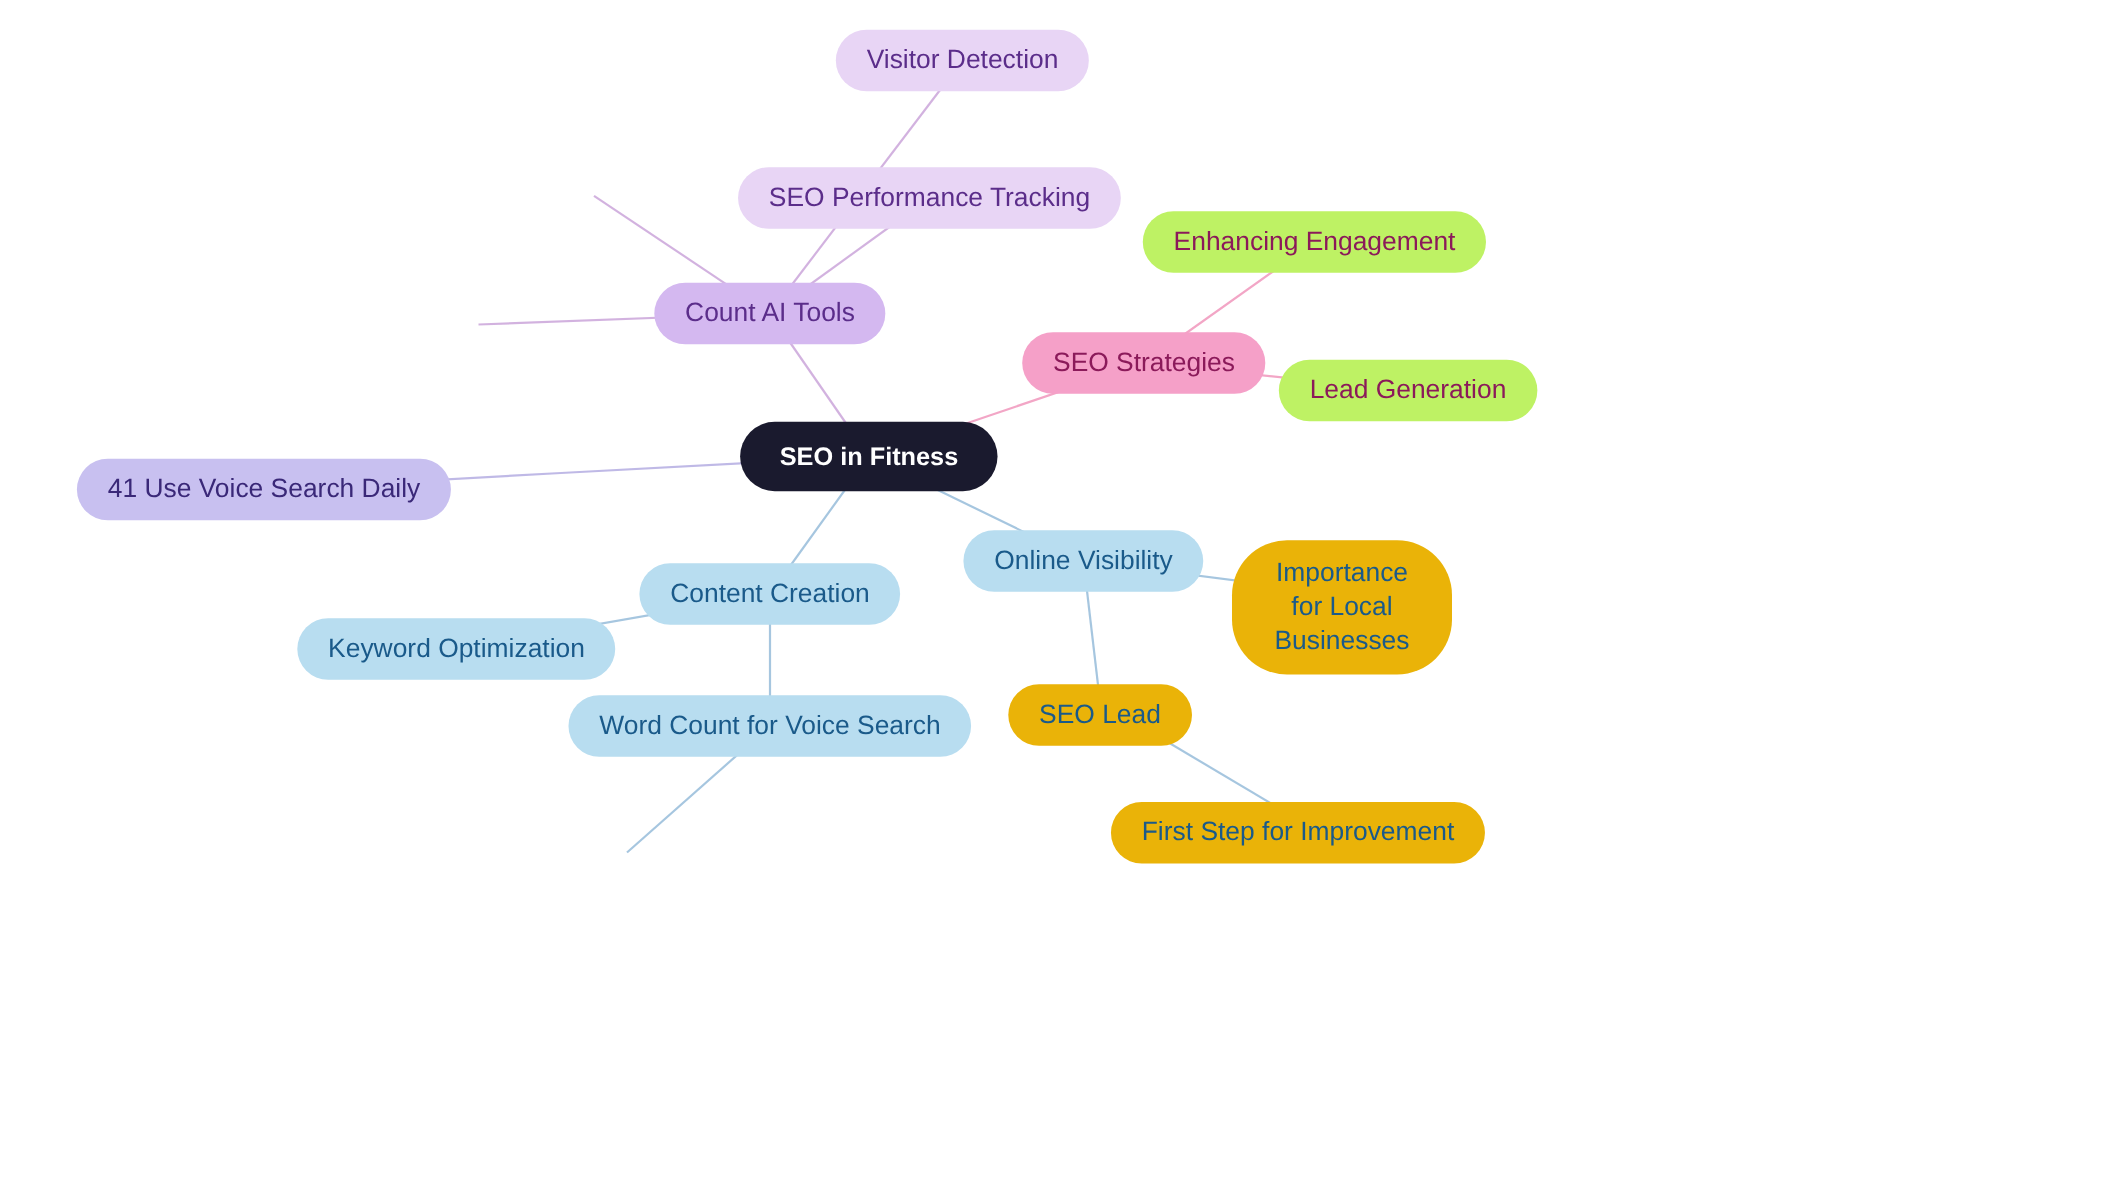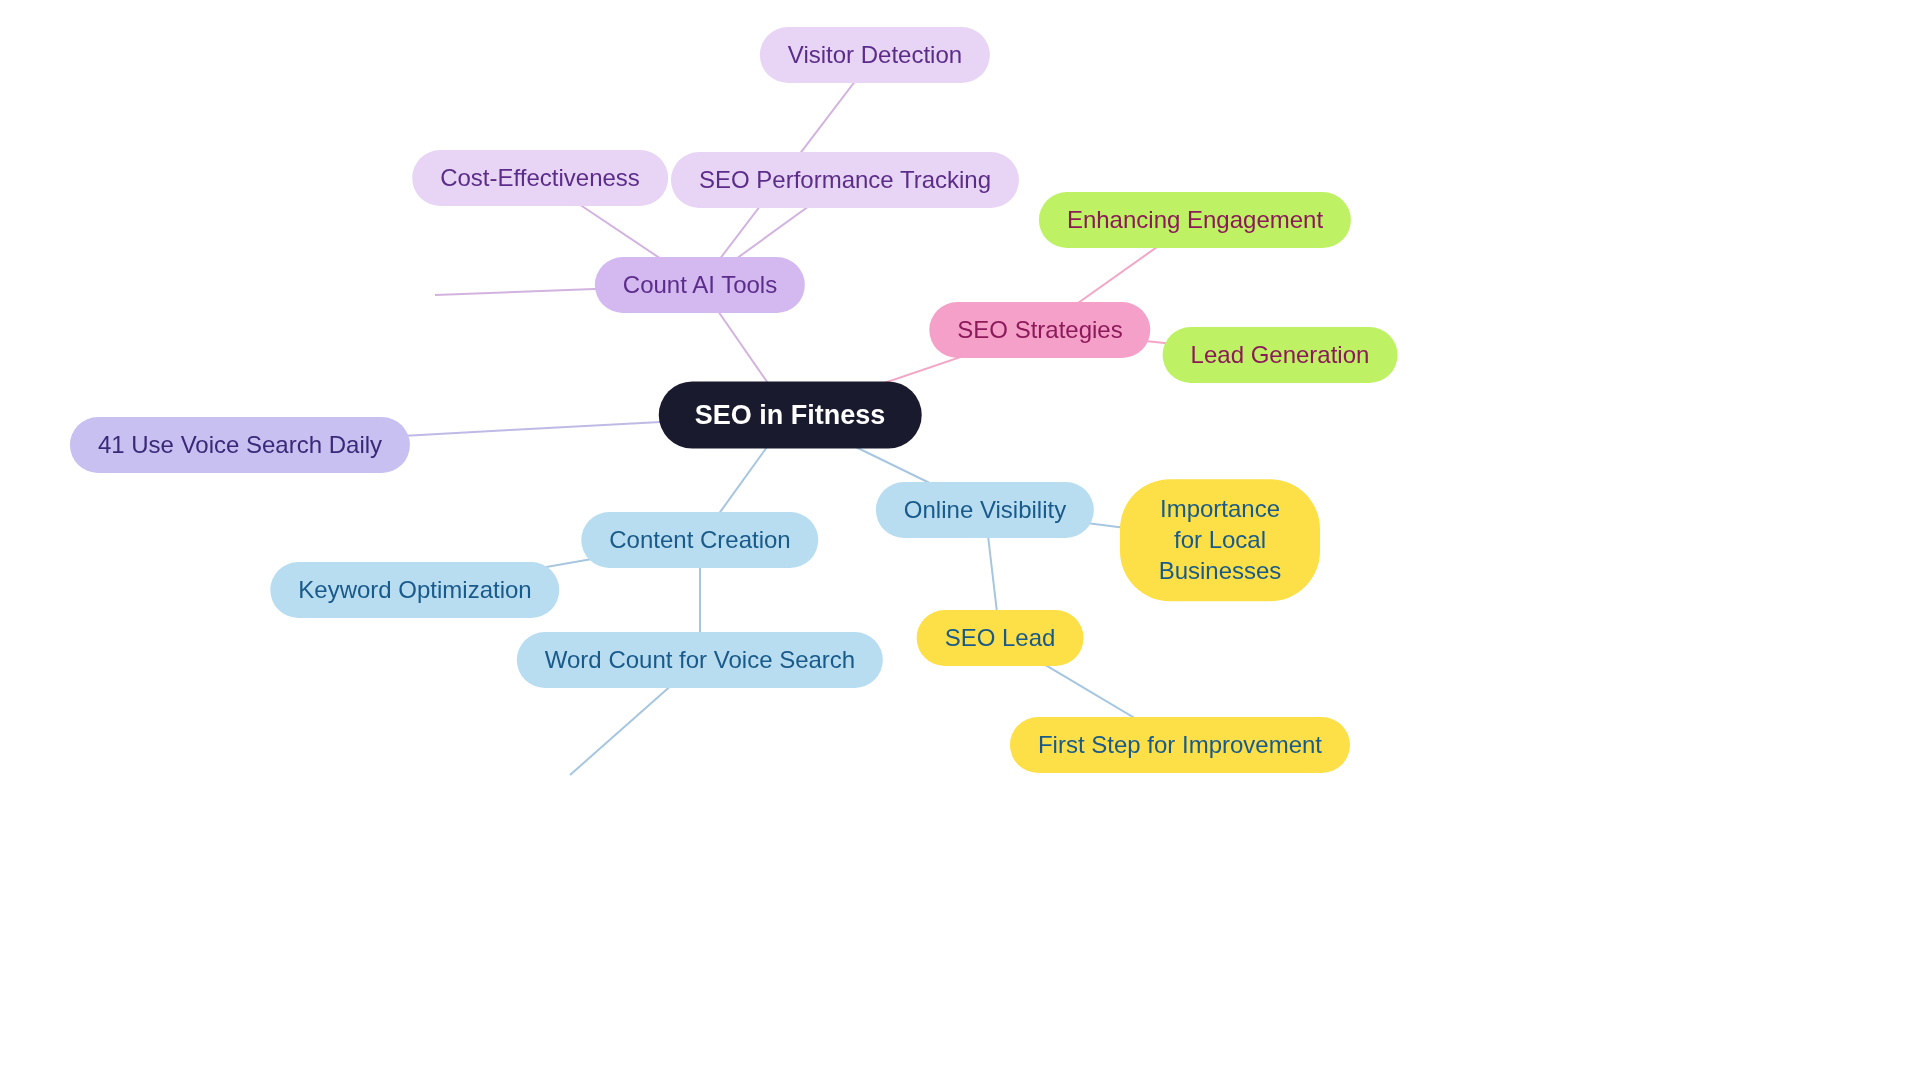--- a/index.html
+++ b/index.html
@@ -33,21 +33,21 @@
       text-align: center;
       font-size: 24px;
       font-weight: 400;
       padding: 14px 28px;
       cursor: default;
       white-space: nowrap;
     }
     .node-center {
       background: #1a1a2e;
       color: #ffffff;
-      font-size: 27px;
+      font-size: 23px;
       font-weight: 600;
       border-radius: 50px;
       padding: 18px 36px;
       white-space: nowrap;
     }
     .node-purple-light {
       background: #e8d5f5;
       color: #5b2d8a;
       border: none;
     }
@@ -61,22 +61,23 @@
     }
     .node-pink-light {
       background: #bef264;
       color: #8b1a5a;
     }
     .node-blue-light {
       background: #b8ddf0;
       color: #1a5a8a;
     }
     .node-blue-medium {
-      background: #fde047;
+      background: #eab308;
       color: #1a5a8a;
+      margin-top: 12px;
     }
     .node-lavender {
       background: #c8c0f0;
       color: #3a2878;
     }
     .node-wrap {
       white-space: normal;
       max-width: 200px;
       line-height: 1.3;
     }
@@ -105,21 +106,20 @@
       <line x1="985" y1="510" x2="1000" y2="638" stroke="#90b8d8" stroke-width="2" opacity="0.8"></line>
       <line x1="1000" y1="638" x2="1180" y2="745" stroke="#90b8d8" stroke-width="2" opacity="0.8"></line>
     </svg>
 
   <div class="node node-center" id="node-center" style="left: 790px; top: 415px;">
     <span>SEO in Fitness</span>
   </div>
 
 <div class="node node-purple-light" id="node-visitor-detection" style="left: 875px; top: 55px;">Visitor Detection</div>
     <div class="node node-purple-light" id="node-seo-performance-tracking" style="left: 845px; top: 180px;">SEO Performance Tracking</div>
-    <div class="node node-purple-light" id="node-cost-effectiveness" style="left: 540px; top: 178px;">Cost-Effectiveness</div>
     <div class="node node-purple-medium" id="node-tely-ai-tools" style="left: 700px; top: 285px;">Count AI Tools</div>
     <div class="node node-pink" id="node-seo-strategies" style="left: 1040px; top: 330px;">SEO Strategies</div>
     <div class="node node-pink-light" id="node-enhancing-engagement" style="left: 1195px; top: 220px;">Enhancing Engagement</div>
     <div class="node node-pink-light" id="node-lead-generation" style="left: 1280px; top: 355px;">Lead Generation</div>
     <div class="node node-lavender" id="node-41-use-voice-search" style="left: 240px; top: 445px;">41 Use Voice Search Daily</div>
     <div class="node node-blue-light" id="node-content-creation" style="left: 700px; top: 540px;">Content Creation</div>
     <div class="node node-blue-light" id="node-word-count-voice-search" style="left: 700px; top: 660px;">Word Count for Voice Search</div>
     <div class="node node-blue-light" id="node-keyword-optimization" style="left: 415px; top: 590px;">Keyword Optimization</div>
     <div class="node node-blue-light" id="node-online-visibility" style="left: 985px; top: 510px;">Online Visibility</div>
     <div class="node node-blue-medium node-wrap" id="node-importance-local-businesses" style="left: 1220px; top: 540px;">Importance for Local Businesses</div>

